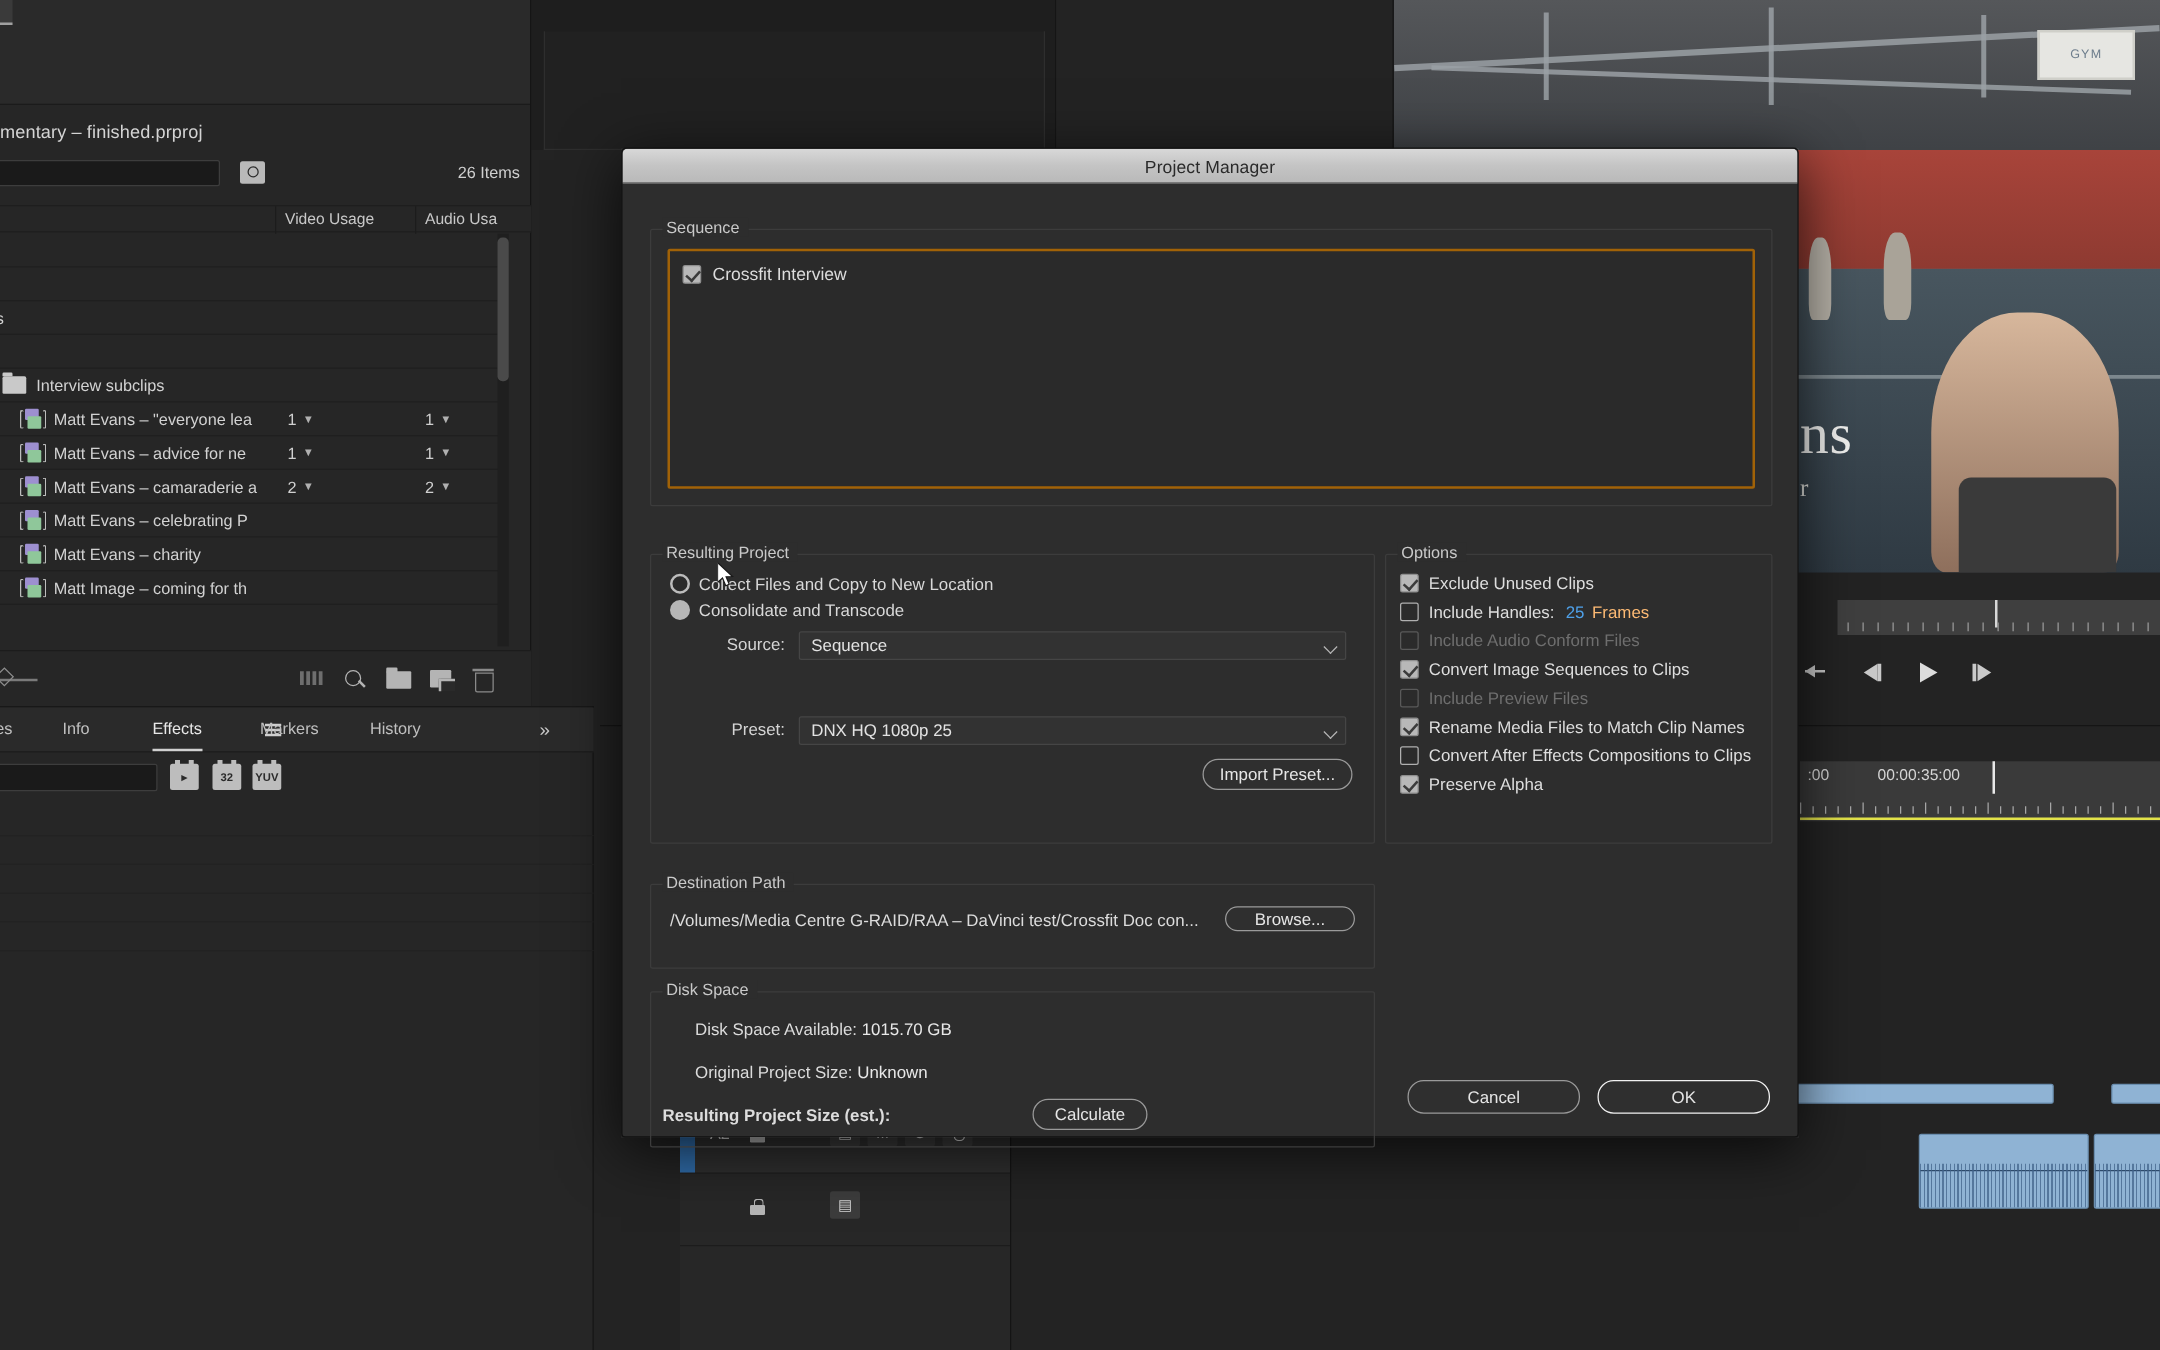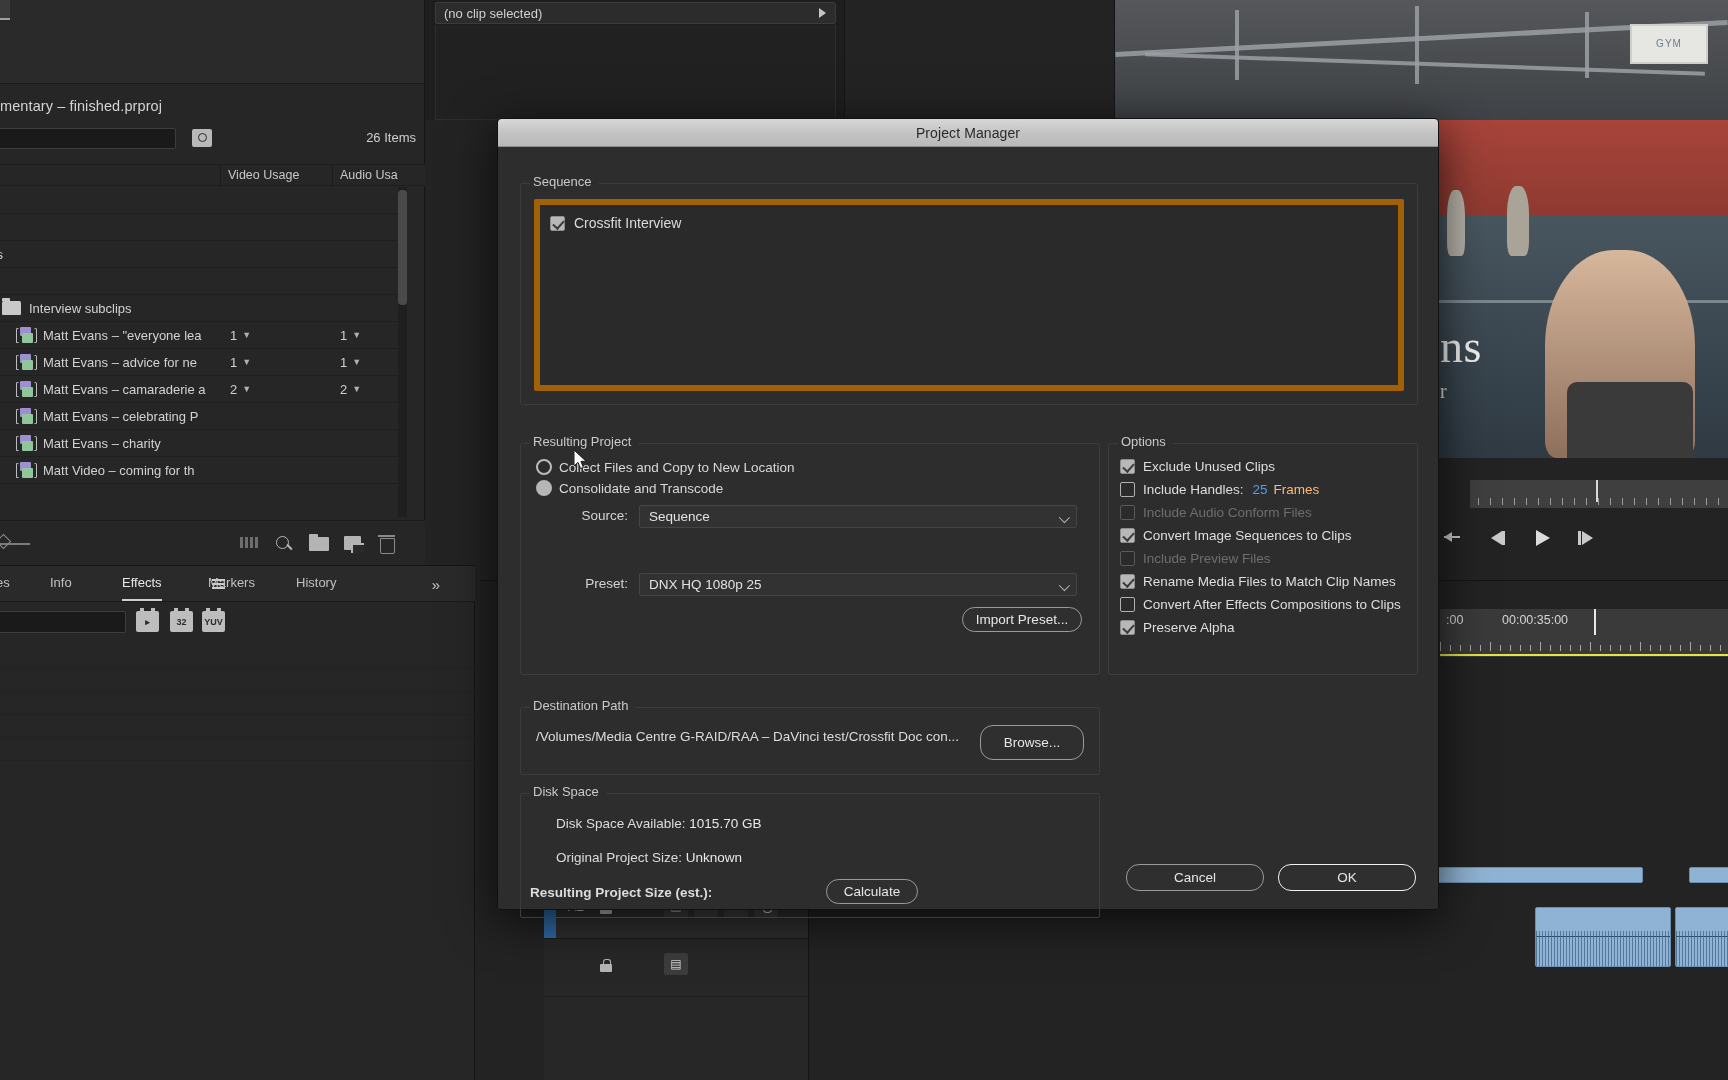--- a/index.html
+++ b/index.html
@@ -262,21 +262,21 @@
     background: #2d2d2d; font-size: 13px; color: #c9c9c9; white-space: nowrap; z-index: 2;
   }
   .group-frame {
     position: absolute; inset: 0; border: 1px solid #3c3c3c; border-radius: 2px;
   }
 
   
   #grp-sequence { left: 22px; top: 36px; width: 898px; height: 222px; }
   .seq-list {
     position: absolute; left: 14px; top: 16px; right: 14px; bottom: 14px;
-    background: #2a2a2a; border: 6px solid #a16207; border-radius: 2px;
+    background: #2a2a2a; border: 2px solid #a16207; border-radius: 2px;
   }
   .seq-item { position: absolute; left: 10px; top: 10px; display: flex; align-items: center; }
   .seq-item .lbl { font-size: 14px; color: #dcdcdc; margin-left: 9px; }
 
   
   .chk {
     width: 15px; height: 15px; border-radius: 2px; flex: 0 0 auto; position: relative;
     background: #b8b8b8; border: 1px solid #8e8e8e;
   }
   .chk.off { background: #2b2b2b; border: 1.5px solid #b0b0b0; }
@@ -326,21 +326,21 @@
   #grp-options { left: 610px; top: 296px; width: 310px; height: 232px; }
   .opt-row { position: absolute; left: 12px; display: flex; align-items: center; white-space: nowrap; }
   .opt-row .lbl { font-size: 13.5px; color: #dedede; margin-left: 8px; }
   .opt-row.dim .lbl { color: #6e6e6e; }
   .opt-frames { font-size: 13.5px; color: #4ea0e8; margin-left: 9px; }
   .opt-frames-lbl { font-size: 13.5px; color: #fdba74; margin-left: 6px; }
 
   
   #grp-dest { left: 22px; top: 560px; width: 580px; height: 68px; }
   .dest-path { position: absolute; left: 16px; top: 22px; font-size: 13.5px; color: #dcdcdc; white-space: nowrap; text-align: center; }
-  #btn-browse { position: absolute; right: 16px; top: 18px; width: 104px; height: 35px; }
+  #btn-browse { position: absolute; right: 16px; top: 18px; width: 104px; height: 20px; }
 
   
   #grp-disk { left: 22px; top: 646px; width: 580px; height: 125px; }
   .ds-row { position: absolute; font-size: 13.5px; color: #dcdcdc; white-space: nowrap; }
   .ds-lbl { text-align: right; }
   .ds-1 { left: 36px; top: 23px; }
   .ds-2 { left: 36px; top: 57px; }
   .ds-3 { left: 10px; top: 92px; font-weight: bold; }
   .ds-val { color: #e8e8e8; }
   #btn-calculate { position: absolute; left: 306px; top: 86px; width: 92px; height: 25px; }
@@ -377,24 +377,20 @@
       <div class="pm-person" style="left:300px;top:196px;width:20px;height:62px;background:#cfcfc6;"></div>
       <div class="pm-person" style="left:332px;top:190px;width:18px;height:66px;background:#b5b0a6;"></div>
       <div class="pm-person" style="left:392px;top:186px;width:22px;height:70px;background:#a9a398;"></div>
       <div class="pm-person" style="left:430px;top:250px;width:150px;height:208px;background:linear-gradient(180deg,#d7b79c,#8e6f5c);border-radius:46% 46% 8% 8%;"></div>
       <div class="pm-person" style="left:452px;top:382px;width:126px;height:76px;background:#3a3a3a;border-radius:10px 10px 0 0;"></div>
       <div class="pm-title-text">ns</div>
       <div class="pm-sub-text">r</div>
     </div>
 
     <div class="src-monitor">
-      <div class="src-hdr">
-        <span class="t">(no clip selected)</span>
-        <span class="arrow"></span>
-      </div>
       <div class="src-body"></div>
     </div>
     <div class="mid-gap"></div>
 
     <div class="project-panel">
       <div class="pp-tabbar">
         <div class="tabstub"></div>
       </div>
       <div class="pp-title">mentary – finished.prproj</div>
       <div class="pp-searchrow">
@@ -470,21 +466,21 @@
             </span>
             <span class="lbl">Matt Evans – charity</span>
           </div>
           <div class="pp-row indent3">
             <span class="clip-icon">
               <span class="brl"></span>
               <span class="sq1"></span>
               <span class="sq2"></span>
               <span class="brr"></span>
             </span>
-            <span class="lbl">Matt Video – coming for th</span>
+            <span class="lbl">Matt Image – coming for th</span>
           </div>
         </div>
       <div class="pp-scrolltrack">
         <div class="pp-scrollbar" style="position:absolute;right:0;top:3px;"></div>
       </div>
       <div class="pp-bottombar">
         <div class="pp-zoomslider"></div>
         <div class="pp-diamond"></div>
         <div class="pp-tool icon-list">
             <i></i>

